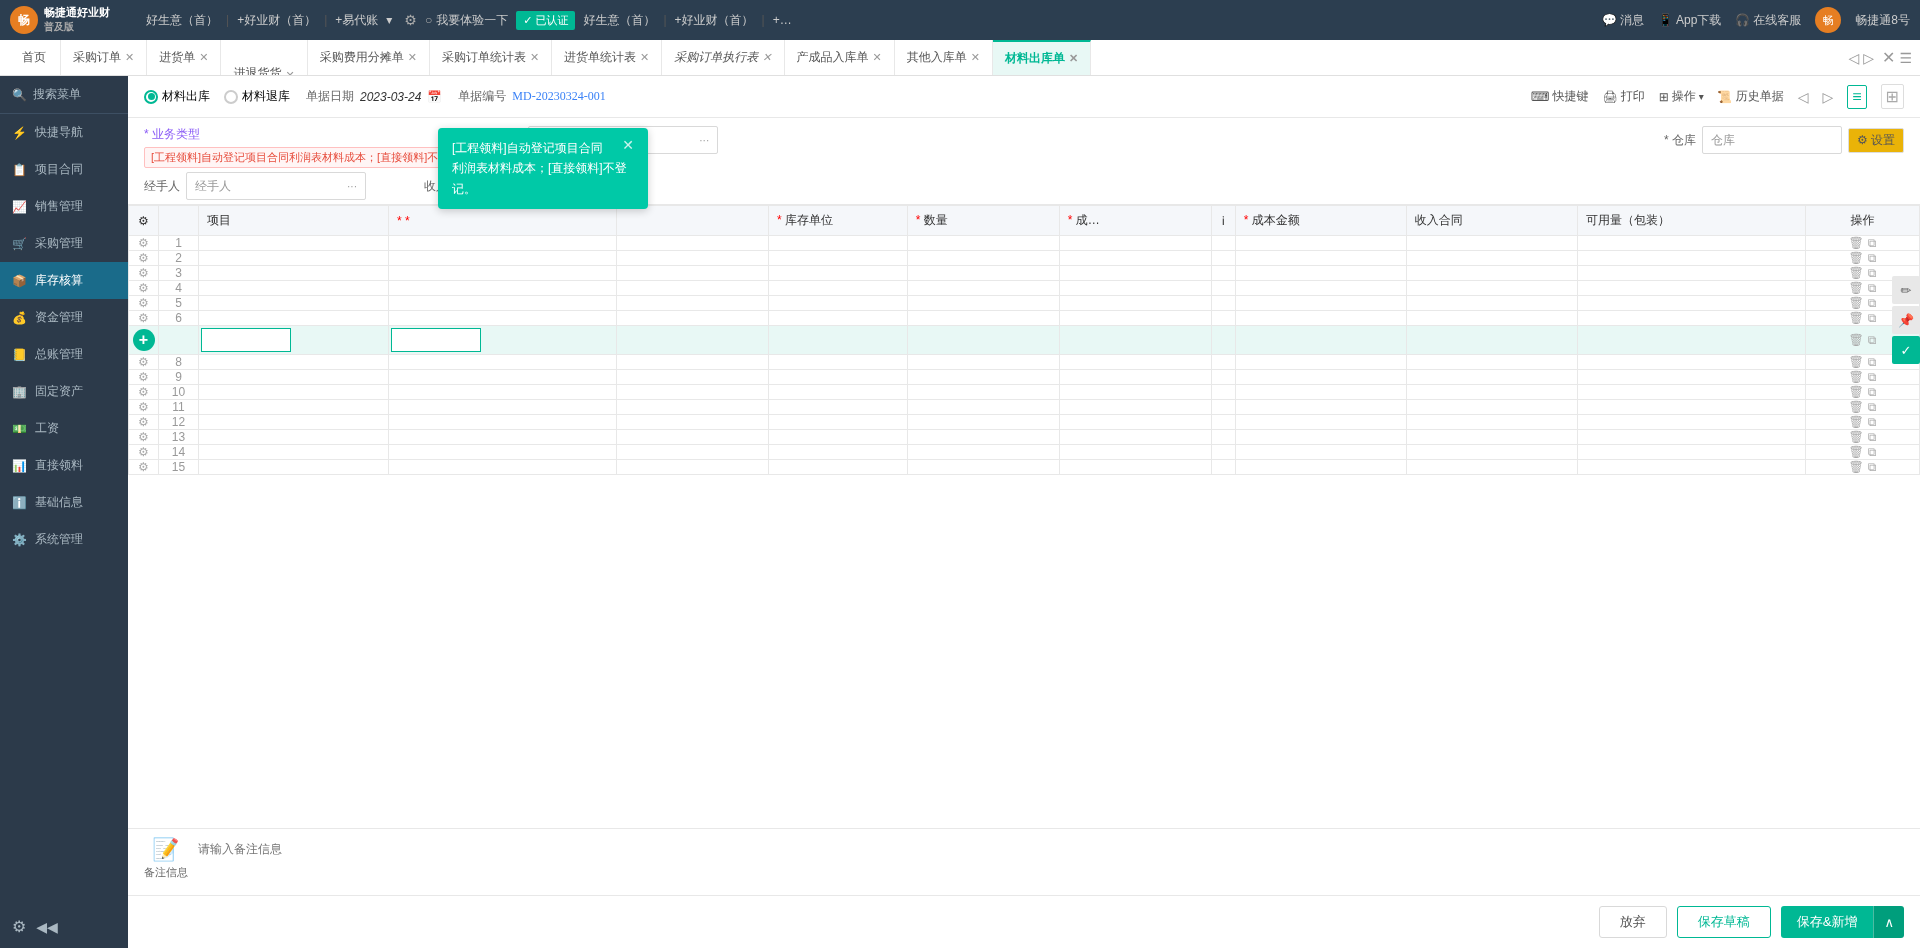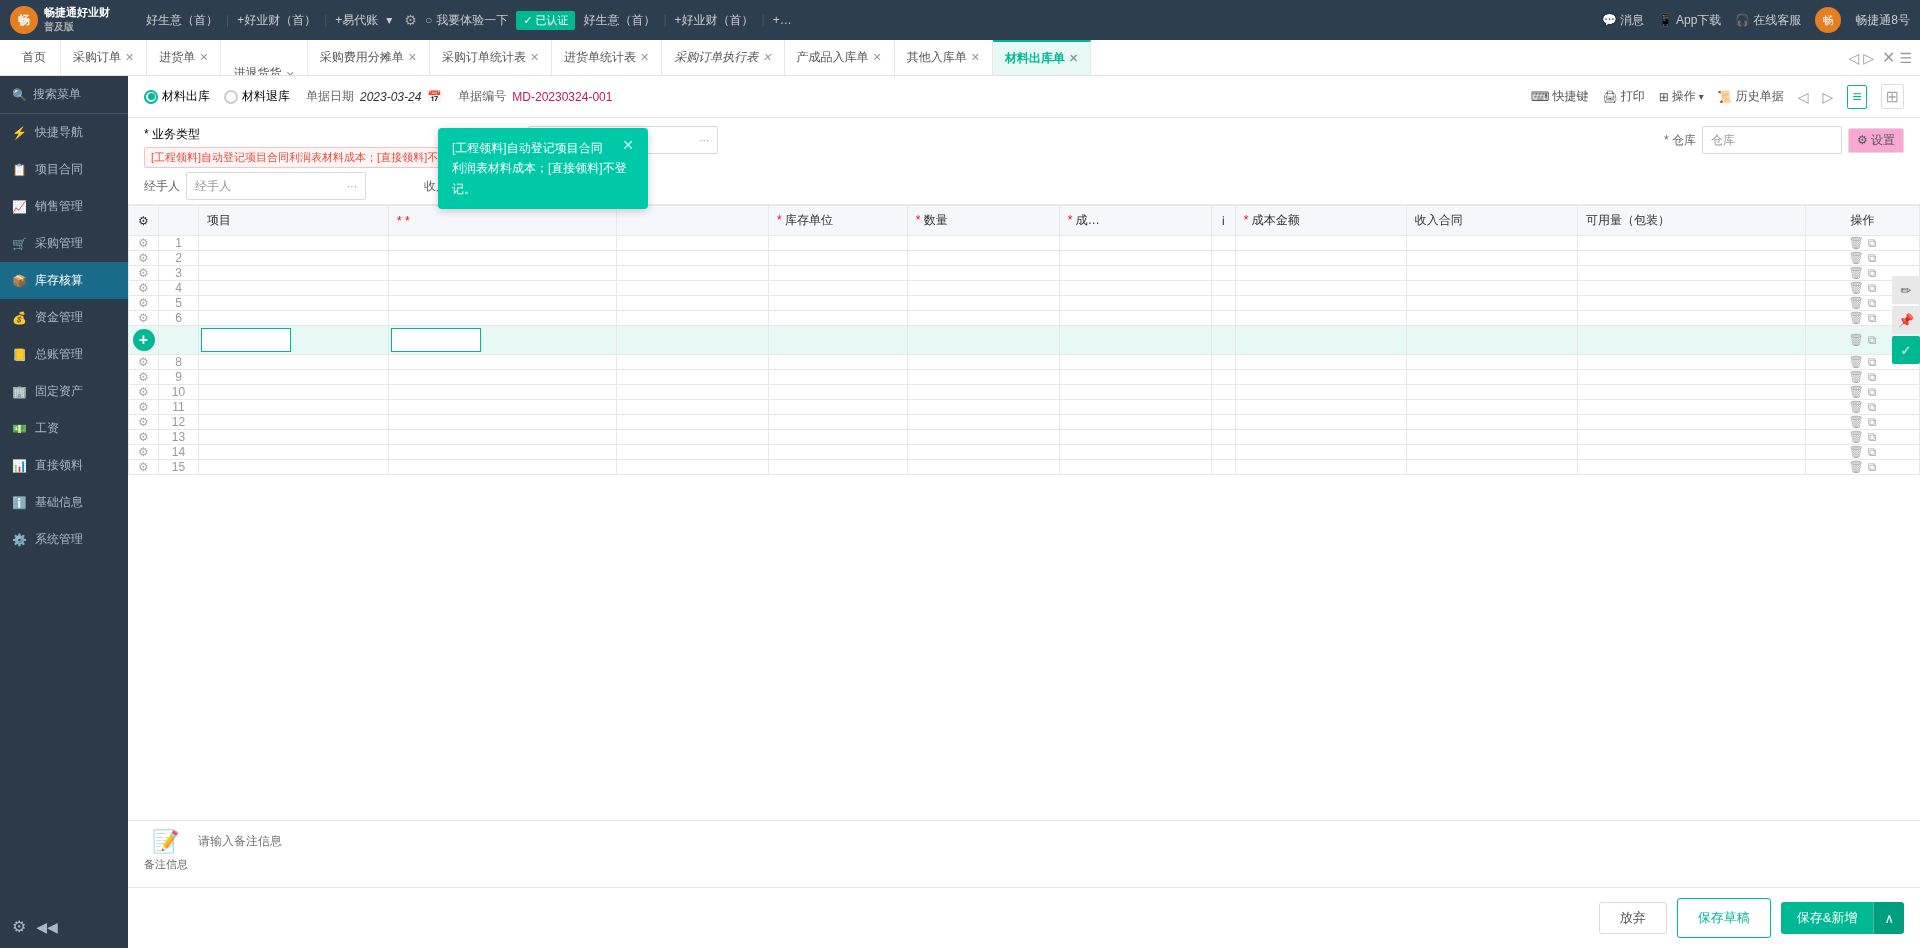--- a/index.html
+++ b/index.html
@@ -147,59 +147,59 @@
       </div>
 
       <div style="display:flex; align-items:center; gap:6px; font-size:12px;">
         <span style="color:#666;">单据日期</span>
         <span style="color:#333; cursor:pointer; font-weight:500;font-style:italic;">2023-03-24</span>
         <span style="color:#00b894; cursor:pointer;">📅</span>
       </div>
 
       <div style="display:flex; align-items:center; gap:6px; font-size:12px;">
         <span style="color:#666;">单据编号</span>
-        <span style="color:#be185d; cursor:pointer;">MD-20230324-001</span>
+        <span style="color:#3b82f6; cursor:pointer;font-family:Liberation Serif, serif;">MD-20230324-001</span>
       </div>
 
       <div style="margin-left:auto; display:flex; align-items:center; gap:14px; font-size:12px; color:#555;">
         <span style="cursor:pointer; display:flex; align-items:center; gap:3px;"><span style="font-size:13px;">⌨</span> 快捷键</span>
         <span style="cursor:pointer; display:flex; align-items:center; gap:3px;"><span>🖨</span> 打印</span>
         <span style="cursor:pointer; display:flex; align-items:center; gap:3px;"><span>⊞</span> 操作 <span style="font-size:10px;">▾</span></span>
         <span style="cursor:pointer; display:flex; align-items:center; gap:3px;"><span>📜</span> 历史单据</span>
         <span style="cursor:pointer; color:#999; font-size:14px;">◁</span>
         <span style="cursor:pointer; color:#999; font-size:14px;">▷</span>
         <span style="cursor:pointer; color:#00b894; font-size:16px; border:1px solid #00b894; padding:2px 4px; border-radius:2px;">≡</span>
         <span style="cursor:pointer; color:#aaa; font-size:16px; border:1px solid #ddd; padding:2px 4px; border-radius:2px;">⊞</span>
       </div>
     </div>
 
     <div style="padding:8px 16px 4px; background:#fff; border-bottom:1px solid #e8e8e8; position:relative;">
       <div style="display:flex; align-items:flex-start; gap:20px; margin-bottom:4px;">
 
         <div style="display:flex; flex-direction:column; gap:4px; min-width:260px;">
           <div style="display:flex; align-items:center; gap:6px;">
-            <span style="font-size:12px; color:#000000;">* 业务类型</span>
+            <span style="font-size:12px; color:#8b5cf6;">* 业务类型</span>
           </div>
           <div style="font-size:11px; color:#e74c3c; background:#fff5f5; border:1px solid #ffc0c0; padding:2px 6px; border-radius:2px;">[工程领料]自动登记项目合同利润表材料成本；[直接领料]不登记。</div>
         </div>
 
         <div style="display:flex; align-items:center; gap:6px; min-width:220px;">
           <span style="font-size:12px; color:#666;">项目</span>
           <div style="flex:1; height:28px; border:1px solid #d9d9d9; border-radius:2px; padding:0 8px; font-size:12px; display:flex; align-items:center; color:#999; cursor:pointer; width:160px; gap:4px;">
             <span>项目</span>
             <span style="margin-left:auto; color:#999; font-size:10px;">···</span>
           </div>
         </div>
 
         <div style="display:flex; align-items:center; gap:6px; min-width:200px; margin-left:auto;">
           <span style="font-size:12px; color:#666;">* 仓库</span>
           <div style="flex:1; height:28px; border:1px solid #d9d9d9; border-radius:2px; padding:0 8px; font-size:12px; display:flex; align-items:center; color:#999; cursor:pointer; width:140px; gap:4px;">
             <span>仓库</span>
           </div>
-          <span style="cursor:pointer; font-size:12px; color:#555; background:#f9a8d4; border:1px solid #ddd; padding:3px 8px; border-radius:2px;">⚙ 设置</span>
+          <span style="cursor:pointer; font-size:12px; color:#555; background:#eab308; border:1px solid #ddd; padding:3px 8px; border-radius:2px;">⚙ 设置</span>
         </div>
       </div>
       <div style="display:flex; align-items:center; gap:20px;">
 
         <div style="display:flex; align-items:center; gap:6px; min-width:260px;">
           <span style="font-size:12px; color:#666;">经手人</span>
           <div style="height:28px; border:1px solid #d9d9d9; border-radius:2px; padding:0 8px; font-size:12px; display:flex; align-items:center; color:#999; cursor:pointer; width:180px; gap:4px;">
             <span>经手人</span>
             <span style="margin-left:auto; color:#999; font-size:10px;">···</span>
           </div>
@@ -484,20 +484,20 @@
     <div style="padding:8px 16px; border-top:1px solid #e8e8e8; display:flex; align-items:flex-start; gap:10px; min-height:60px;">
       <div style="display:flex; flex-direction:column; align-items:center; gap:2px;">
         <span style="color:#00b894; font-size:22px;">📝</span>
         <span style="font-size:11px; color:#666;">备注信息</span>
       </div>
       <textarea style="flex: 1 1 0%; height: 50px; border: none; outline: none; font-size: 12px; color: rgb(153, 153, 153); resize: none; padding: 4px 0px; font-family: inherit;" placeholder="请输入备注信息"></textarea>
     </div>
 
     <div style="padding:10px 16px; background:#fff; border-top:1px solid #e8e8e8; display:flex; justify-content:flex-end; gap:10px; align-items:center;">
       <button style="height:32px; padding:0 20px; border-radius:3px; font-size:13px; cursor:pointer; background:#fff; border:1px solid #d9d9d9; color:#555;">放弃</button>
-      <button style="height:40px; padding:0 20px; border-radius:3px; font-size:13px; cursor:pointer; background:#fff; border:1px solid #00b894; color:#00b894;">保存草稿</button>
+      <button style="height:32px; padding:0 20px; border-radius:3px; font-size:13px; cursor:pointer; background:#fff; border:1px solid #00b894; color:#00b894;">保存草稿</button>
       <div style="display:flex;">
         <button style="background:#00b894; color:white; height:32px; padding:0 16px; border:none; font-size:13px; cursor:pointer; border-radius:3px 0 0 3px;">保存&amp;新增</button>
         <button style="background:#009e7c; color:white; height:32px; padding:0 10px; border:none; font-size:13px; cursor:pointer; border-radius:0 3px 3px 0; border-left:1px solid rgba(255,255,255,0.3);">∧</button>
       </div>
     </div>
   </div>
 </div>
 
 </body></html>

